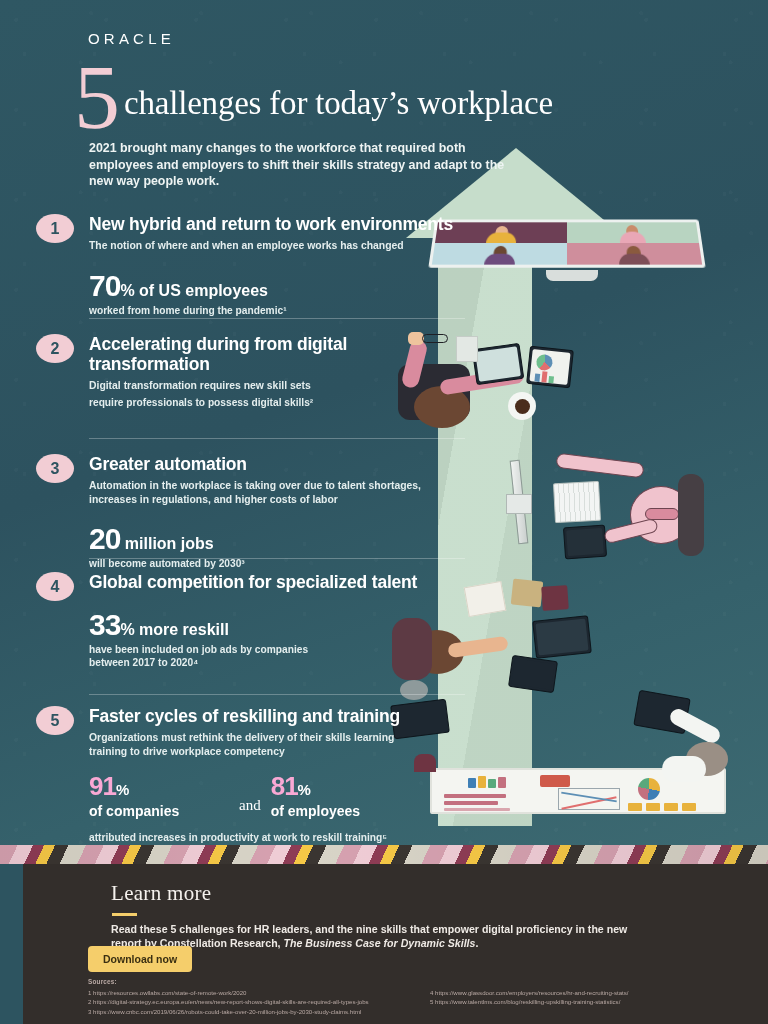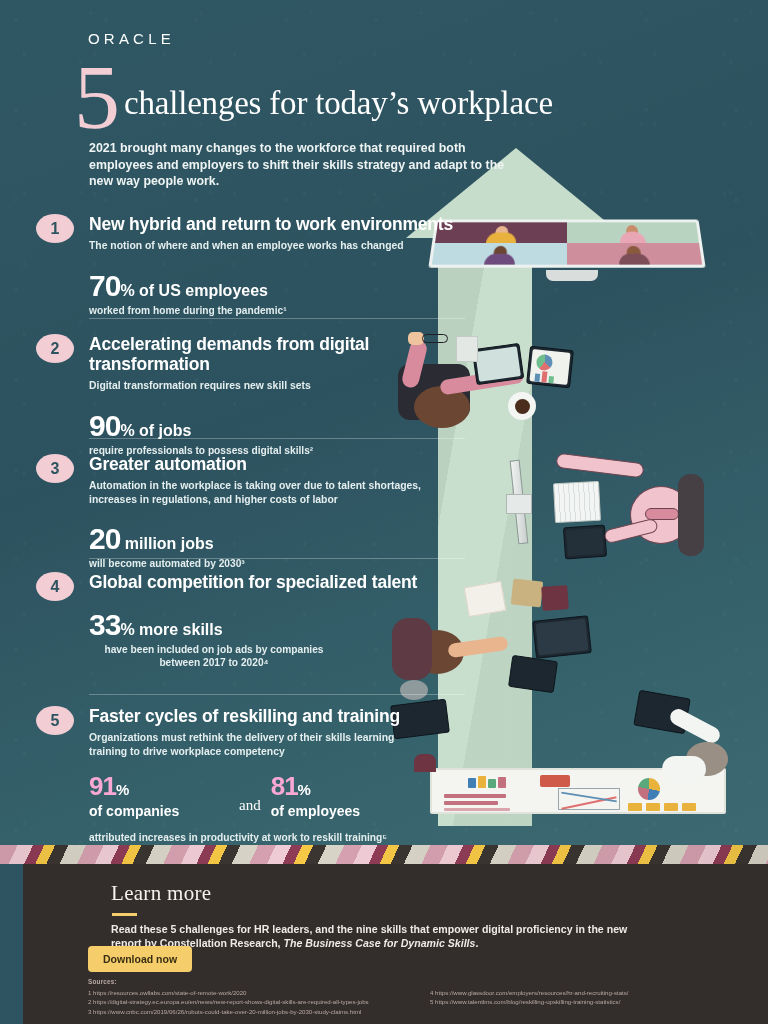--- a/index.html
+++ b/index.html
@@ -376,25 +376,22 @@
         <span class="num">70</span><span class="unit">% of US employees</span>
       </div>
       <div class="b-note">worked from home during the pandemic¹</div>
     </div>
   </div>
   <div class="divider" style="top:318px;"></div>
 
   <div class="block" style="top:334px;">
     <div class="badge">2</div>
     <div class="block-body">
-      <div class="b-title">Accelerating demands from digital transformation</div>
+      <div class="b-title">Accelerating during from digital transformation</div>
       <div class="b-sub">Digital transformation requires new skill sets</div>
-      <div class="b-stat">
-        <span class="num">90</span><span class="unit">% of jobs</span>
-      </div>
       <div class="b-note">require professionals to possess digital skills²</div>
     </div>
   </div>
   <div class="divider" style="top:438px;"></div>
 
   <div class="block" style="top:454px;">
     <div class="badge">3</div>
     <div class="block-body">
       <div class="b-title">Greater automation</div>
       <div class="b-sub" style="width:356px;">Automation in the workplace is taking over due to talent shortages, increases in regulations, and higher costs of labor</div>
@@ -404,23 +401,23 @@
       <div class="b-note">will become automated by 2030³</div>
     </div>
   </div>
   <div class="divider" style="top:558px;"></div>
 
   <div class="block" style="top:572px;">
     <div class="badge">4</div>
     <div class="block-body">
       <div class="b-title">Global competition for specialized talent</div>
       <div class="b-stat">
-        <span class="num">33</span><span class="unit">% more skills</span>
-      </div>
-      <div class="b-note" style="width:250px;text-align:center;">have been included on job ads by companies between 2017 to 2020⁴</div>
+        <span class="num">33</span><span class="unit">% more reskill</span>
+      </div>
+      <div class="b-note" style="width:250px;">have been included on job ads by companies between 2017 to 2020⁴</div>
     </div>
   </div>
   <div class="divider" style="top:694px;"></div>
 
   <div class="block" style="top:706px;">
     <div class="badge">5</div>
     <div class="block-body">
       <div class="b-title">Faster cycles of reskilling and training</div>
       <div class="b-sub" style="width:320px;">Organizations must rethink the delivery of their skills learning training to drive workplace competency</div>
       <div class="stat-pair">

